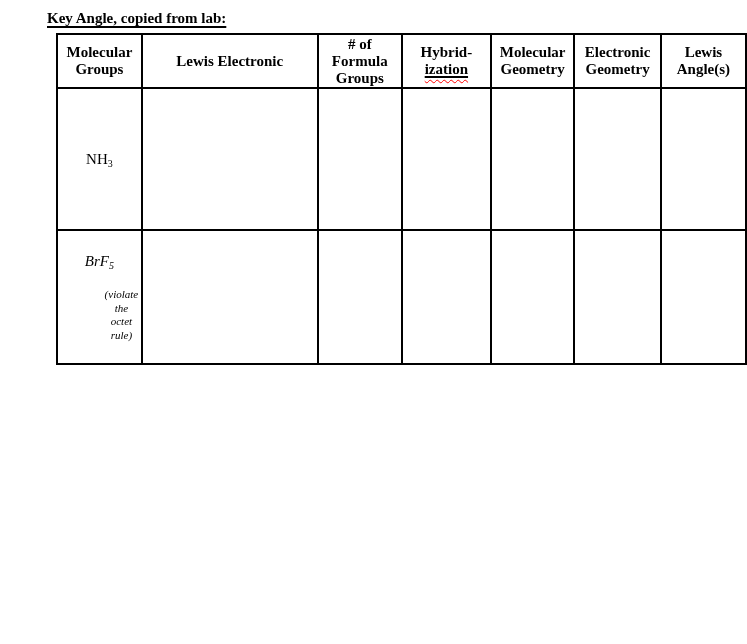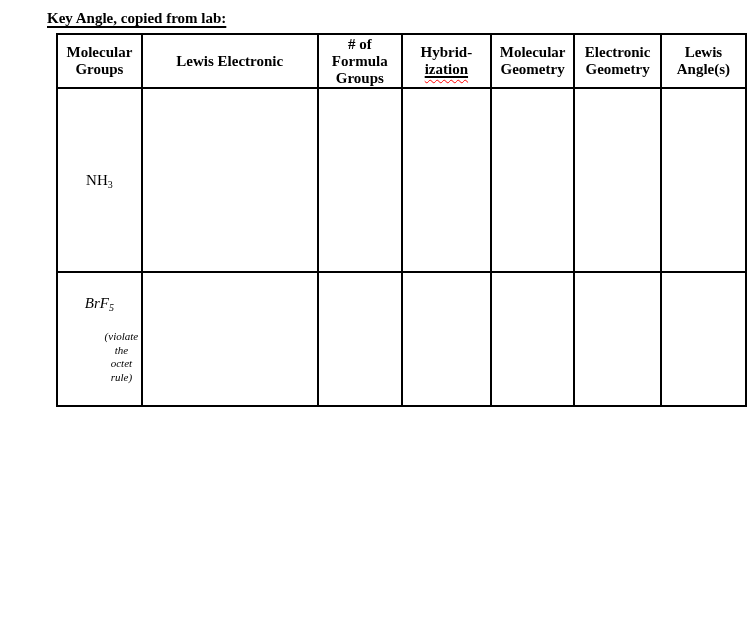--- a/index.html
+++ b/index.html
@@ -43,21 +43,21 @@
   .key-table col.c1 { width: 85px; }
   .key-table col.c2 { width: 179px; }
   .key-table col.c3 { width: 85px; }
   .key-table col.c4 { width: 90px; }
   .key-table col.c5 { width: 84px; }
   .key-table col.c6 { width: 87px; }
   .key-table col.c7 { width: 86px; }
 
   tr.header-row    { height: 54px; }
   tr.row-co2       { height: 107px; }
-  tr.row-nh3       { height: 184px; }
+  tr.row-nh3       { height: 142px; }
   tr.row-brf5      { height: 134px; font-style: italic; }
   tr.row-sf4       { height: 144px; }
 
   .key-table th {
     font-size: 15px;
     font-weight: bold;
     line-height: 17px;
   }
 
   .formula {

